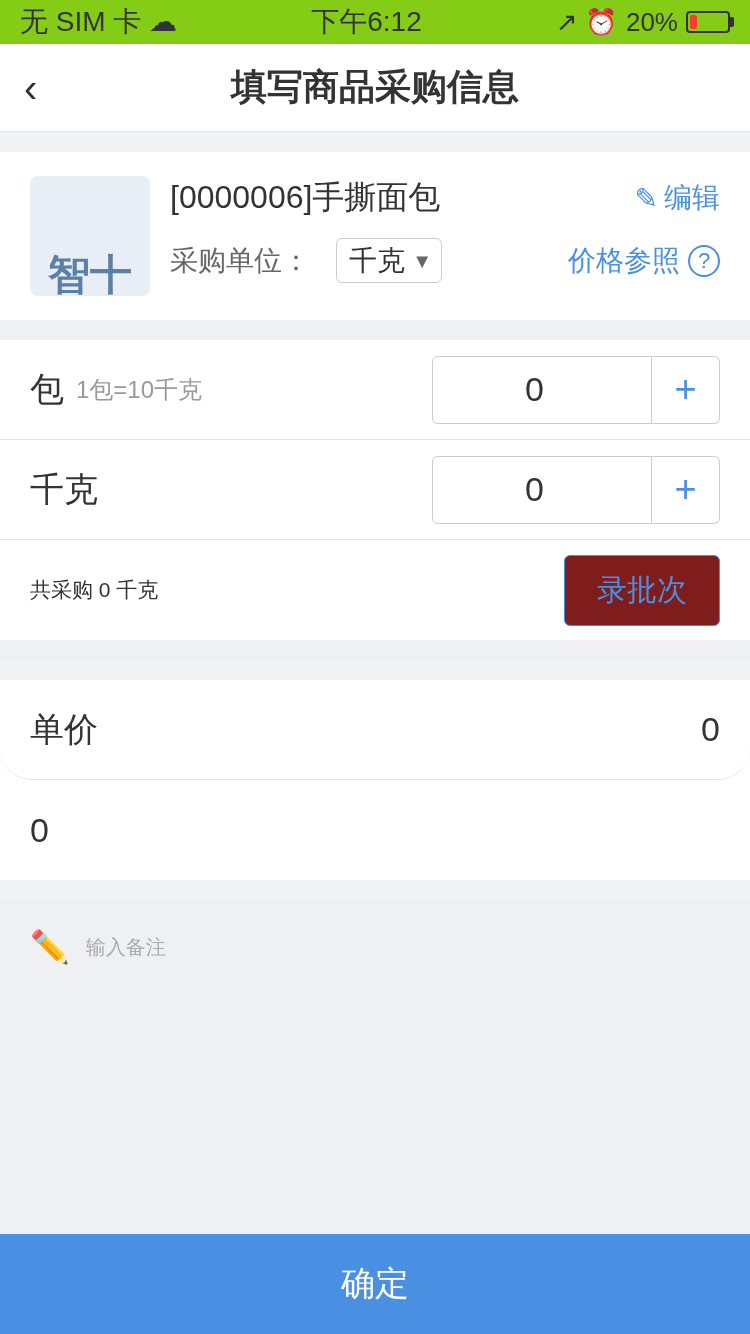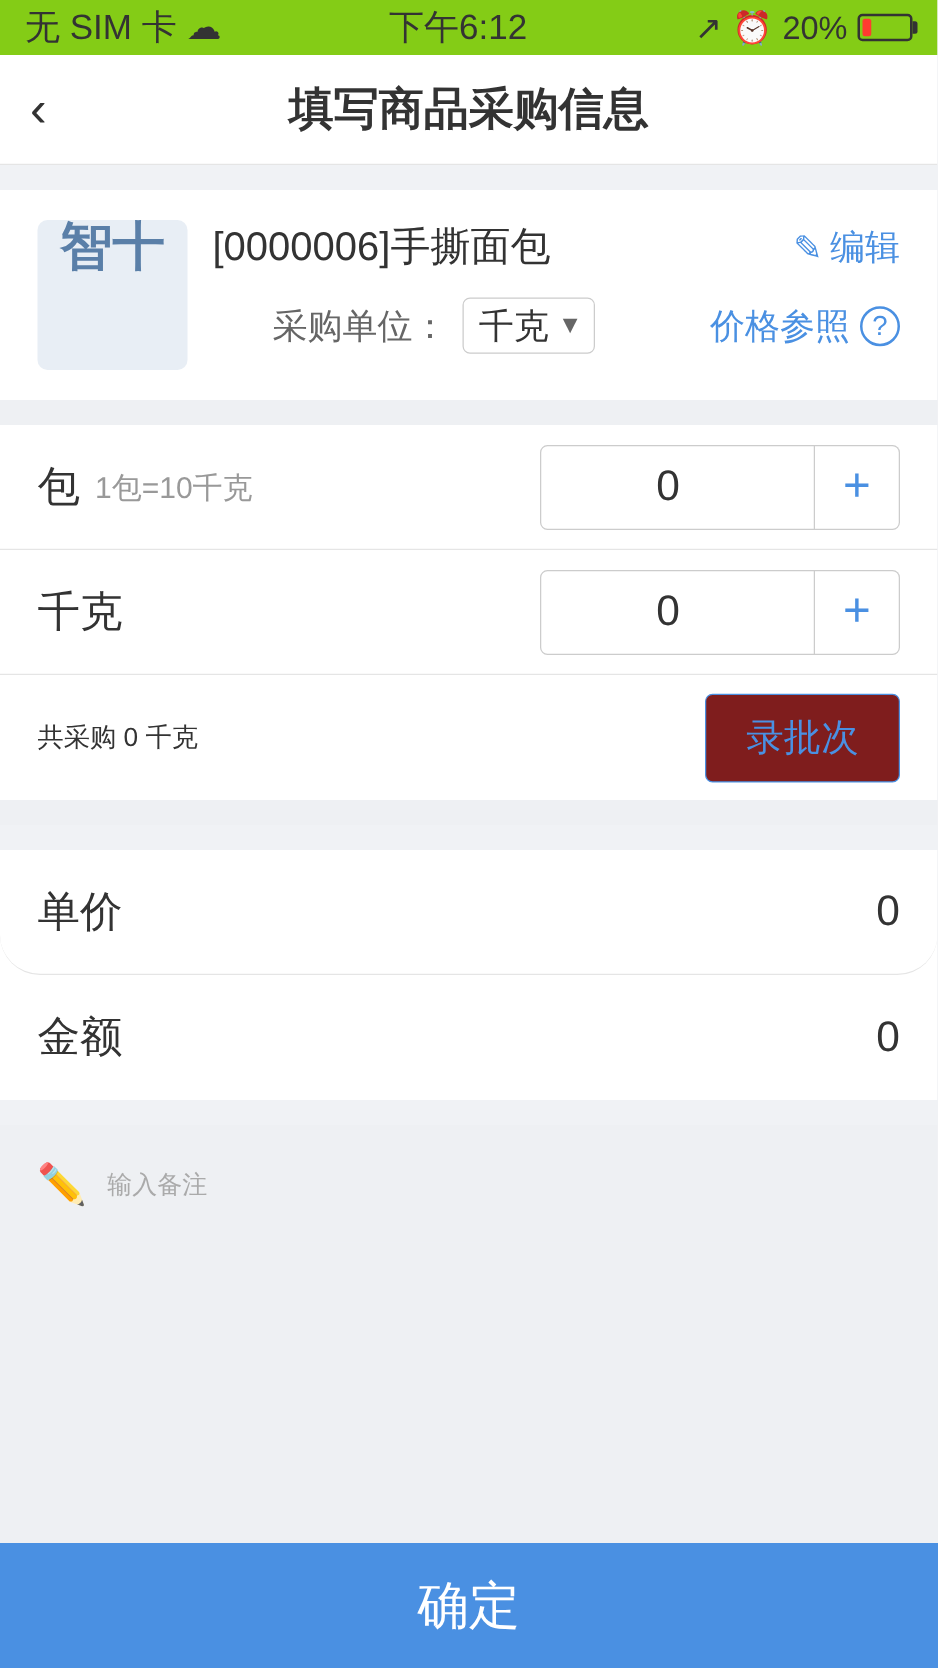--- a/index.html
+++ b/index.html
@@ -82,21 +82,21 @@
       display: flex;
       align-items: flex-start;
       gap: 20px;
     }
     .product-thumb {
       width: 120px;
       height: 120px;
       background: #e8eef5;
       border-radius: 8px;
       display: flex;
-      align-items: flex-start;
+      align-items: flex-end;
       justify-content: center;
       flex-shrink: 0;
     }
     .thumb-logo {
       font-size: 42px;
       color: #5a7fa8;
       font-weight: bold;
       line-height: 1;
       text-align: center;
     }
@@ -309,21 +309,21 @@
 
     
     .confirm-btn {
       position: fixed;
       bottom: 0;
       left: 0;
       width: 750px;
       height: 100px;
       background: #4a90e2;
       color: #fff;
-      font-size: 41px;
+      font-size: 34px;
       font-weight: 500;
       border: none;
       cursor: pointer;
       display: flex;
       align-items: center;
       justify-content: center;
     }
   </style>
 </head>
 <body>
@@ -354,21 +354,21 @@
   </div>
   <div class="product-info">
     <div class="product-name-row">
       <span class="product-name">[0000006]手撕面包</span>
       <span class="edit-btn">
         <span>✎</span>
         <span>编辑</span>
       </span>
     </div>
     <div class="purchase-unit-row">
-      <div style="display:flex;align-items:center;gap:12px;margin-left:48px;">
+      <div style="display:flex;align-items:center;gap:26px;">
         <span class="purchase-unit-label">采购单位：</span>
         <div class="unit-select-wrap">
           <select>
             <option>千克</option>
           </select>
         </div>
       </div>
       <div class="price-ref">
         <span>价格参照</span>
         <div class="price-ref-help">?</div>
@@ -409,21 +409,20 @@
 </div>
 
 <div class="section-divider"></div>
 
 <div class="price-section">
   <div class="price-row">
     <span class="price-row-label">单价</span>
     <span class="price-row-value">0</span>
   </div>
   <div class="price-row">
-    <span class="price-row-label">金额</span>
     <span class="price-row-value">0</span>
   </div>
 </div>
 
 <div class="remark-section">
   <span class="remark-icon">✏️</span>
   <span class="remark-placeholder">输入备注</span>
 </div>
 
 <div class="content-area"></div>

